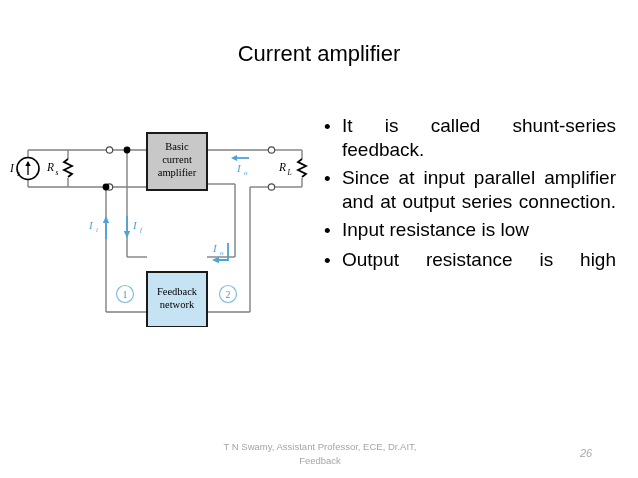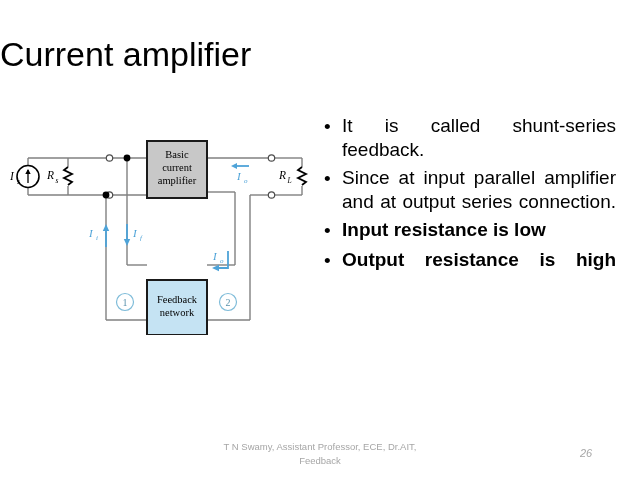--- a/index.html
+++ b/index.html
@@ -15,22 +15,22 @@
     font-family: "Liberation Sans", sans-serif;
     color: #000000;
   }
 
   
   #slide-title {
     position: absolute;
     left: 0;
     top: 34px;
     width: 638px;
-    text-align: left;
-    font-size: 34px;
+    text-align: center;
+    font-size: 22px;
     font-weight: 400;
     letter-spacing: 0px;
     color: #000000;
     line-height: 40px;
   }
 
   
   #bullet-column {
     position: absolute;
     left: 324px;
@@ -51,21 +51,21 @@
     color: #000;
   }
   .bullet-text {
     flex: 1 1 auto;
     font-size: 19px;
     line-height: 24px;
     text-align: justify;
     text-justify: inter-word;
     color: #000;
   }
-  .bullet-text.bold { font-weight: bold; }
+  .bullet-text.bold { font-weight: normal; }
   
   .bullet-text.justify-all { text-align-last: justify; }
 
   
   #footer-credit {
     position: absolute;
     left: 170px;
     top: 440px;
     width: 300px;
     text-align: center;
@@ -81,21 +81,21 @@
     text-align: left;
     font-size: 11px;
     color: #a6a6a6;
     font-style: italic;
   }
 
   
   #circuit-figure {
     position: absolute;
     left: 6px;
-    top: 120px;
+    top: 112px;
     width: 312px;
     height: 215px;
   }
   #circuit-figure svg { display: block; }
 </style>
 </head>
 <body>
 
 <div id="slide-title">Current amplifier</div>
 

